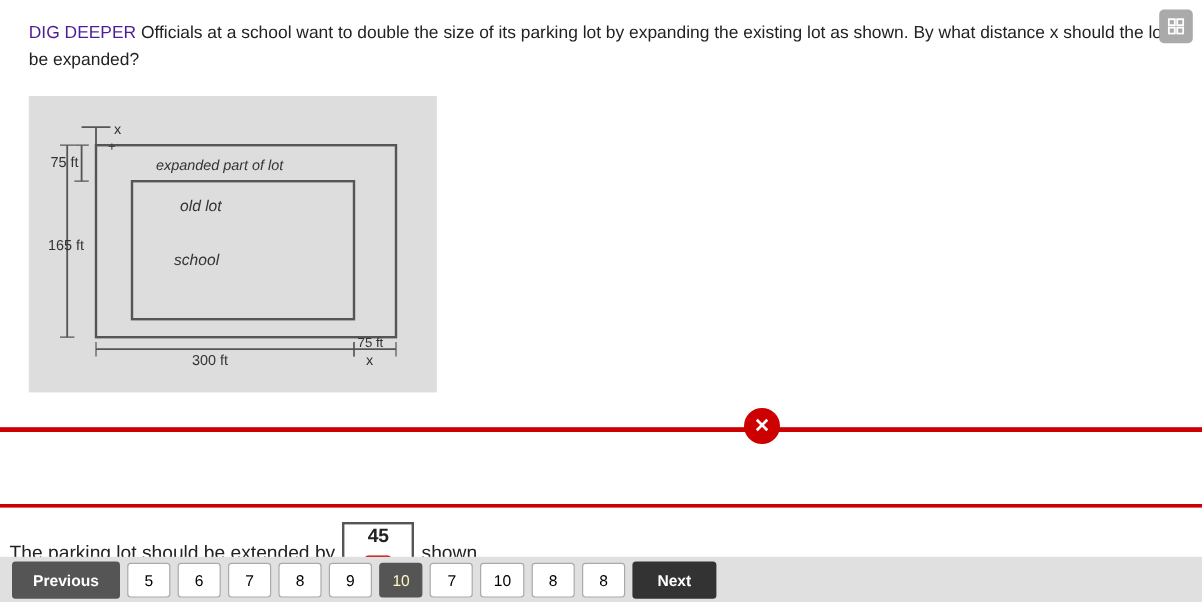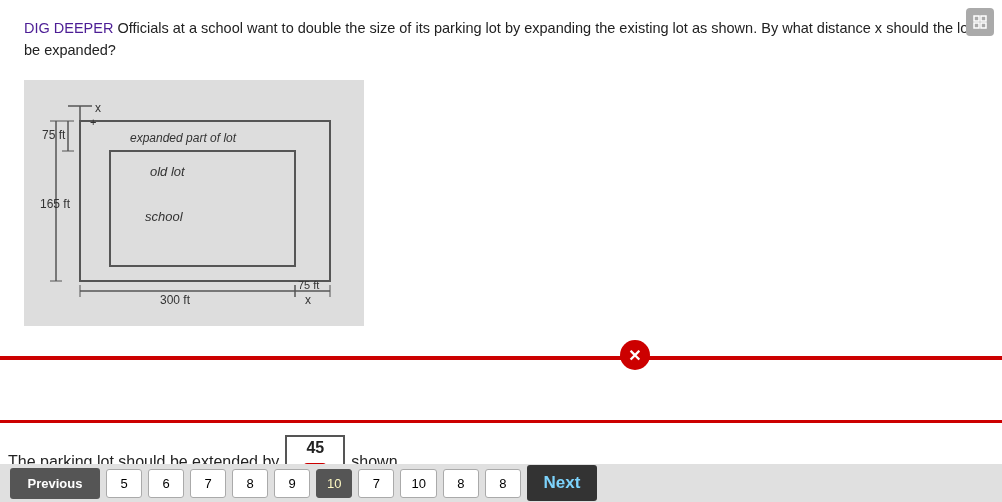--- a/index.html
+++ b/index.html
@@ -132,24 +132,24 @@
       padding: 8px 16px;
       font-size: 13px;
       font-weight: bold;
       cursor: pointer;
       border-radius: 3px;
       min-width: 90px;
     }
 
     .nav-btn-next {
       background: #333;
-      color: #7dd3fc;
+      color: #ffffff;
       border: none;
       padding: 8px 16px;
-      font-size: 17px;
+      font-size: 13px;
       font-weight: bold;
       cursor: pointer;
       border-radius: 3px;
       min-width: 70px;
     }
 
     .page-num-btn {
       background: #fff;
       border: 1px solid #aaa;
       padding: 6px 10px;

